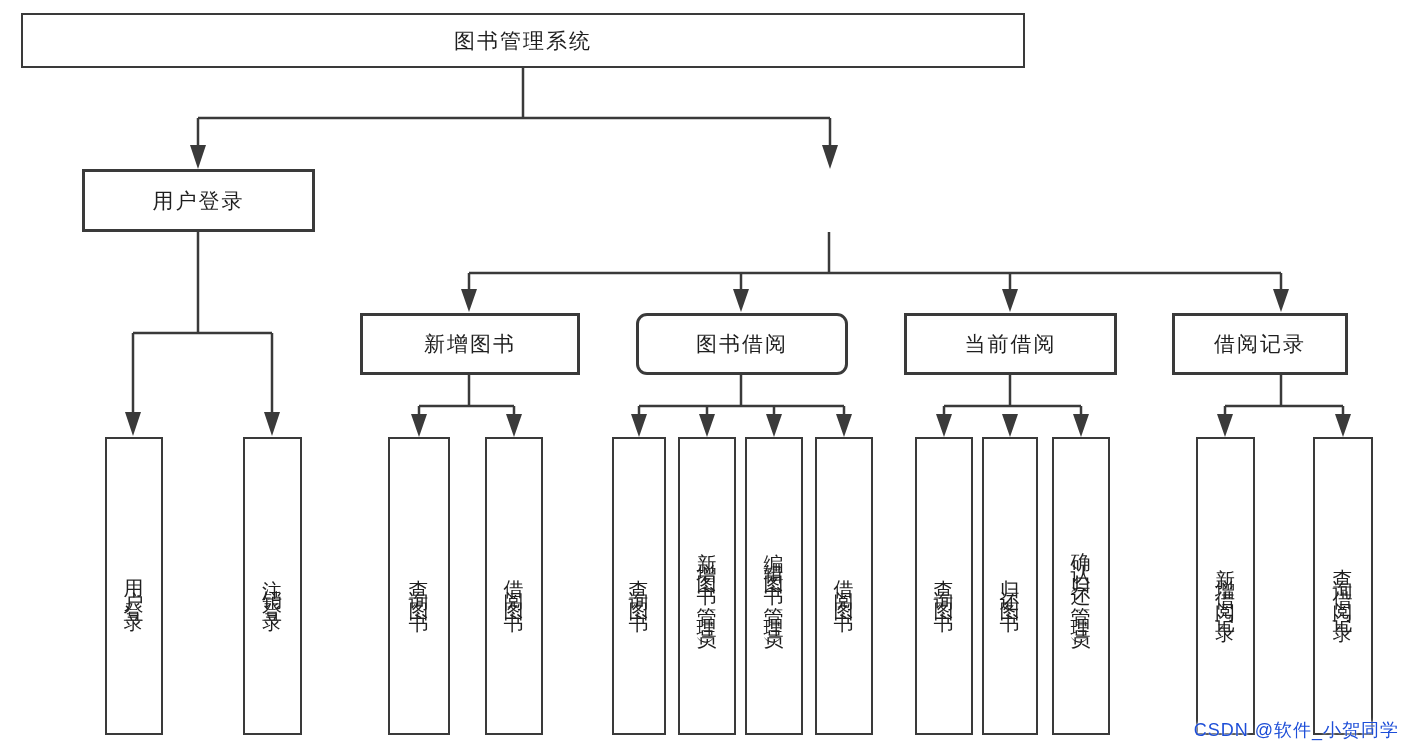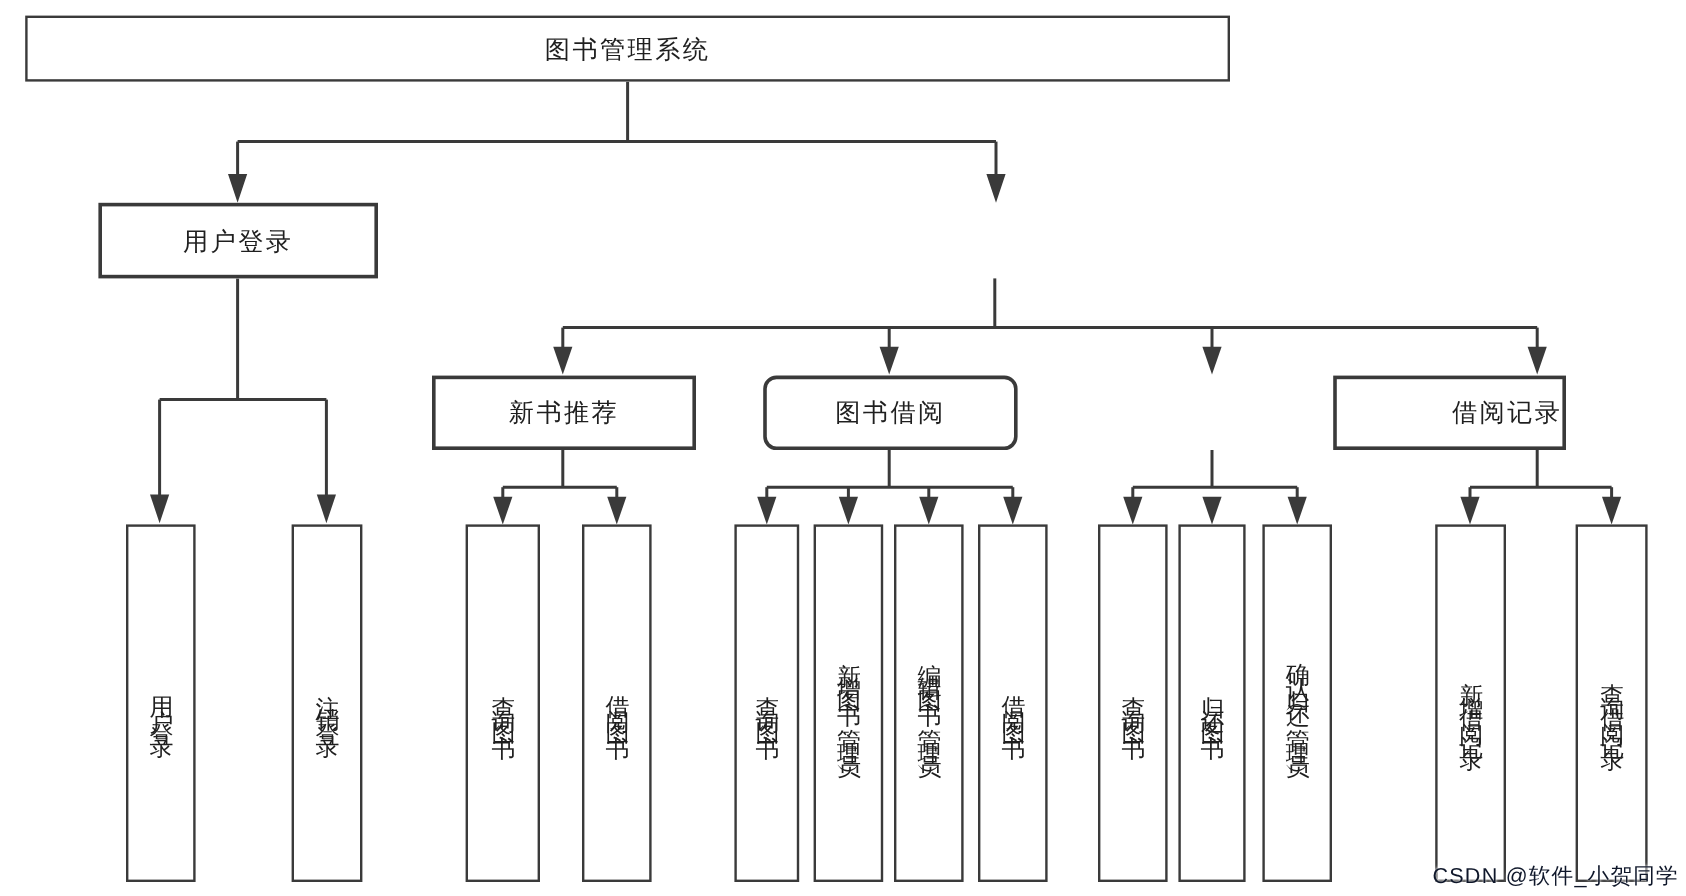--- a/index.html
+++ b/index.html
@@ -54,21 +54,21 @@
     white-space: nowrap;
     color: #1f1f1f;
   }
   .watermark {
     position: absolute;
     right: 6px;
     top: 718px;
     z-index: 3;
     font-size: 18px;
     letter-spacing: 1px;
-    color: #0f172a;
+    color: #1d4ed8;
     text-shadow: 0 0 2px #ffffff, 0 0 4px #ffffff;
     white-space: nowrap;
   }
 </style>
 </head>
 <body>
 
 <div class="stage">
 
   <svg class="wires" width="1405" height="747" viewBox="0 0 1405 747">
@@ -152,26 +152,29 @@
 
   <div class="box root">
     <span class="hlabel">图书管理系统</span>
   </div>
 
   <div class="box lvl2" style="left:82px; width:233px;">
     <span class="hlabel">用户登录</span>
   </div>
 
   <div class="box lvl3" style="left:360px; width:220px;">
-    <span class="hlabel">新书推荐</span>
+    <span class="hlabel">新增图书</span>
   </div>
   <div class="box lvl3" style="left:636px; width:212px;border-radius:11px;">
     <span class="hlabel">图书借阅</span>
   </div>
-  <div class="box lvl3" style="left:1111px; width:194px;justify-content:flex-end;">
+  <div class="box lvl3" style="left:904px; width:213px;">
+    <span class="hlabel">当前借阅</span>
+  </div>
+  <div class="box lvl3" style="left:1172px; width:176px;">
     <span class="hlabel">借阅记录</span>
   </div>
 
   <div class="box leaf" style="left:105px; width:58px;">
     <span class="vlabel">用户登录</span>
   </div>
   <div class="box leaf" style="left:243px; width:59px;">
     <span class="vlabel">注销登录</span>
   </div>
 

